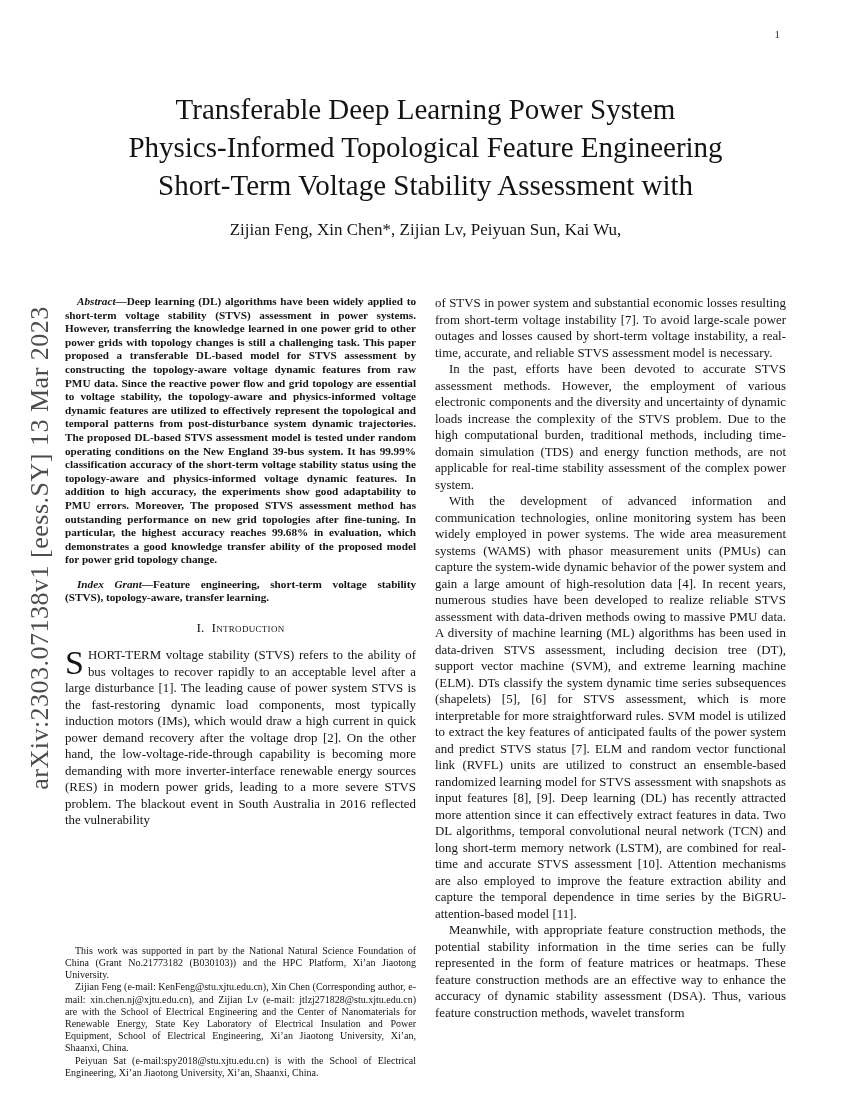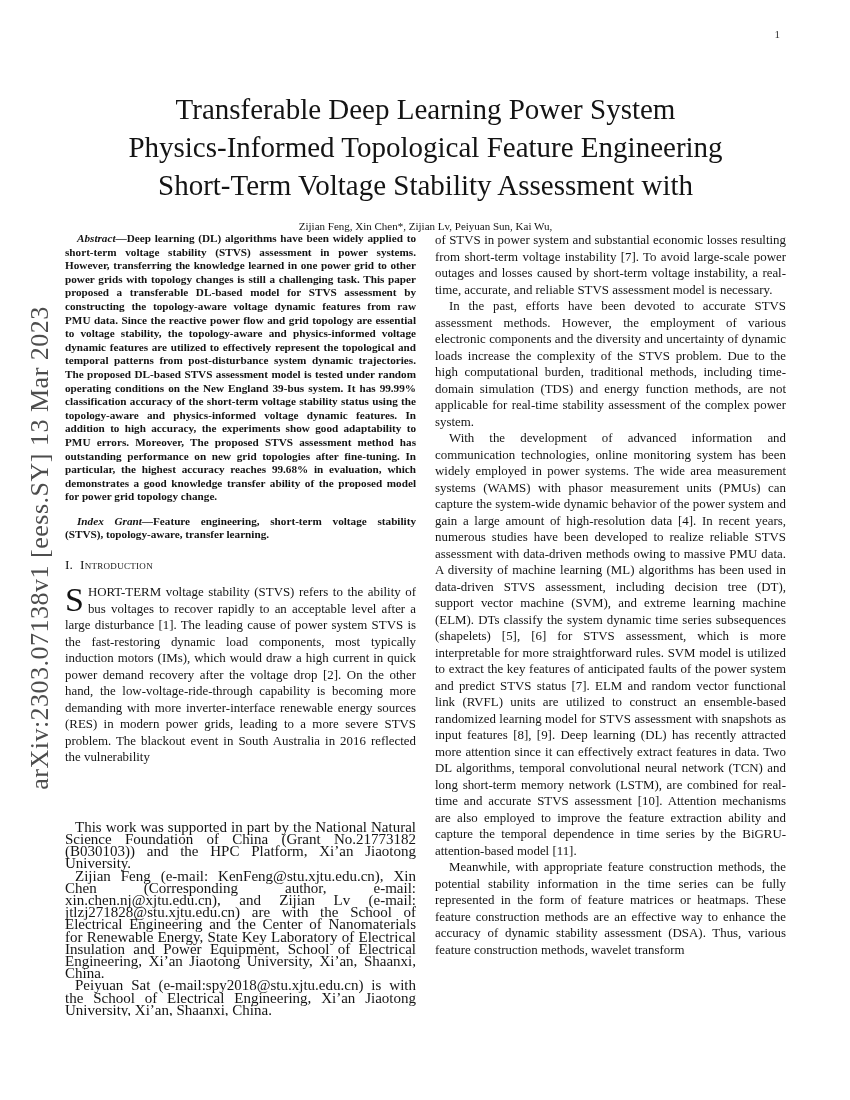--- a/index.html
+++ b/index.html
@@ -40,25 +40,26 @@
   .title-block { text-align: center; }
   .paper-title {
     margin: 12px;
     font-size: 29px;
     font-weight: 400;
     line-height: 38px;
   }
   .title-line { display: block; }
   .authors {
     margin-top: 16px;
-    font-size: 11px;
+    font-size: 17px;
   }
   .columns {
     display: flex;
     gap: 19px;
+    margin-top: 55px;
     height: 784px;
   }
   .column {
     width: 351px;
     min-width: 351px;
     text-align: justify;
     overflow: hidden;
   }
   .col-left {
     display: flex;
@@ -68,21 +69,21 @@
     margin: 0 0 11px 0;
     font-size: 11.2px;
     line-height: 13.6px;
     font-weight: bold;
     text-indent: 12px;
   }
   .index-terms-para { margin-bottom: 0; }
   .run-label { font-style: italic; }
   .section-heading {
     margin: 15px 0 11px 0;
-    text-align: left;
+    text-align: center;
     font-size: 13.5px;
     font-weight: 400;
   }
   .section-heading .sec-title {
     font-variant: small-caps;
     margin-left: 7px;
     letter-spacing: 0.3px;
   }
   .body-para {
     margin: 0;
@@ -93,21 +94,21 @@
   .body-para.noindent { text-indent: 0; }
   .dropcap {
     float: left;
     font-size: 34px;
     line-height: 27px;
     padding: 2px 4px 0 0;
   }
   .footnotes {
     margin-top: auto;
     padding-top: 6px;
-    font-size: 15px;
+    font-size: 10px;
     line-height: 12.2px;
   }
   .footnotes p {
     margin: 0;
     text-indent: 10px;
   }
 </style>
 </head>
 <body>
 

